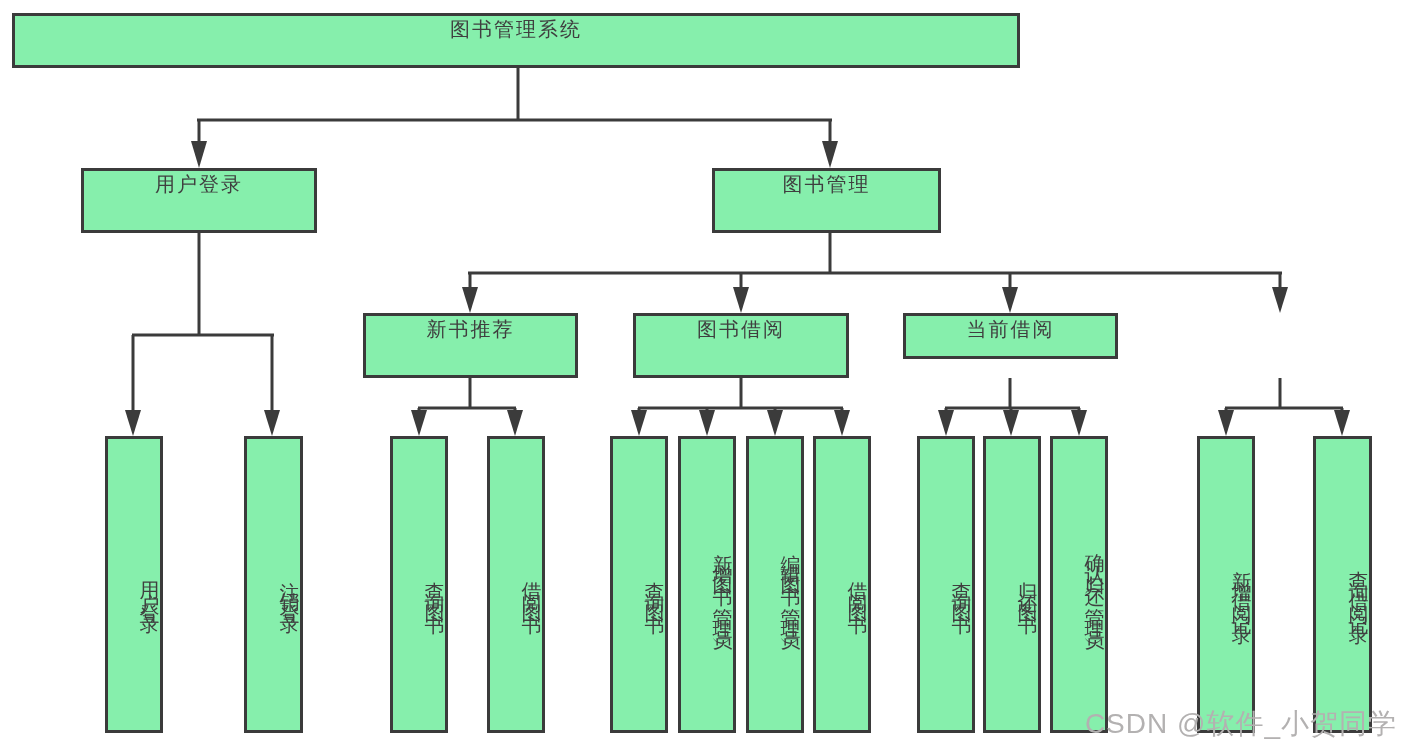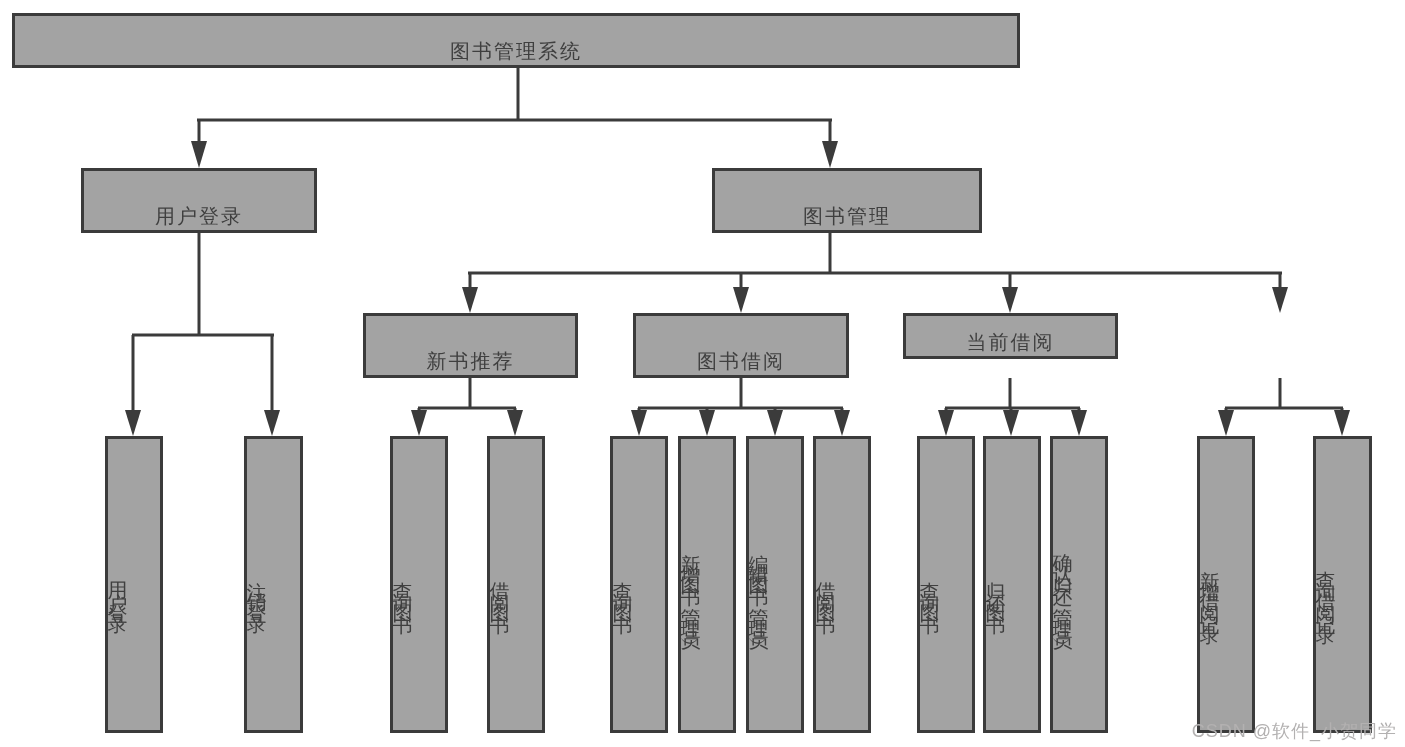--- a/index.html
+++ b/index.html
@@ -7,40 +7,40 @@
     width: 1405px; height: 747px;
     background: #ffffff;
     font-family: "Liberation Sans", sans-serif;
     overflow: hidden;
   }
   .canvas { position: absolute; left: 0; top: 0; width: 1405px; height: 747px; }
   svg.connectors { position: absolute; left: 0; top: 0; z-index: 1; }
   .node {
     position: absolute;
     border: 3px solid #3b3b3b;
-    background: #a3a3a3;
+    background: #86efac;
     color: #3f3f3f;
     display: flex;
-    align-items: flex-end;
+    align-items: flex-start;
     justify-content: center;
     z-index: 2;
   }
   .h-node { font-size: 20px; letter-spacing: 2px; white-space: nowrap; }
   .v-node {
     writing-mode: vertical-rl;
     text-orientation: mixed;
     font-size: 20px;
     letter-spacing: 11px;
     line-height: 1;
     padding-top: 6px;
   }
   
   .n-root            { left: 12px;   top: 13px;  width: 1008px; height: 55px; }
   .n-user-login      { left: 81px;   top: 168px; width: 236px;  height: 65px; }
-  .n-book-management { left: 712px;  top: 168px; width: 270px;  height: 65px; }
+  .n-book-management { left: 712px;  top: 168px; width: 229px;  height: 65px; }
   .n-new-book        { left: 363px;  top: 313px; width: 215px;  height: 65px; }
   .n-book-borrow     { left: 633px;  top: 313px; width: 216px;  height: 65px; }
   .n-current-borrow  { left: 903px;  top: 313px; width: 215px;  height: 46px; }
   .n-borrow-record   { left: 1173px; top: 313px; width: 215px;  height: 65px; }
   
   .leaf { top: 436px; height: 297px; width: 58px; }
   .n-login        { left: 105px; }
   .n-logout       { left: 244px; width: 59px; }
   .n-nb-query     { left: 390px; }
   .n-nb-borrow    { left: 487px; }
@@ -51,21 +51,21 @@
   .n-cb-query     { left: 917px; }
   .n-cb-return    { left: 983px; }
   .n-cb-confirm   { left: 1050px; }
   .n-br-add       { left: 1197px; }
   .n-br-query     { left: 1313px; width: 59px; }
   .watermark {
     position: absolute;
     right: 8px;
     bottom: 4px;
     color: #b3b1b1;
-    font-size: 18px;
+    font-size: 28px;
     letter-spacing: 1px;
     z-index: 3;
     white-space: nowrap;
     text-align: center;
   }
 </style>
 </head>
 <body>
 
 <div class="canvas">

